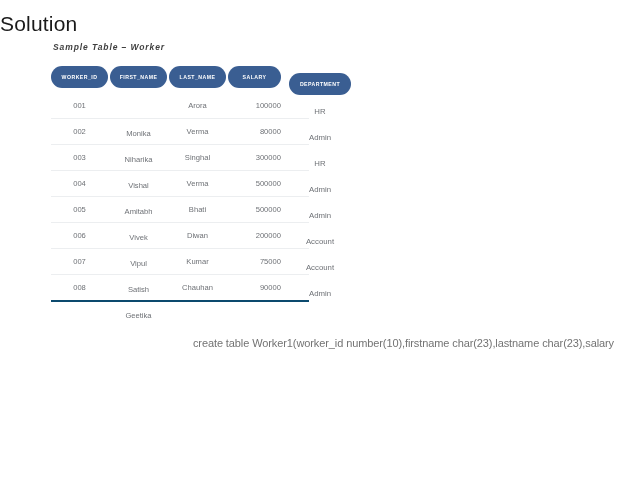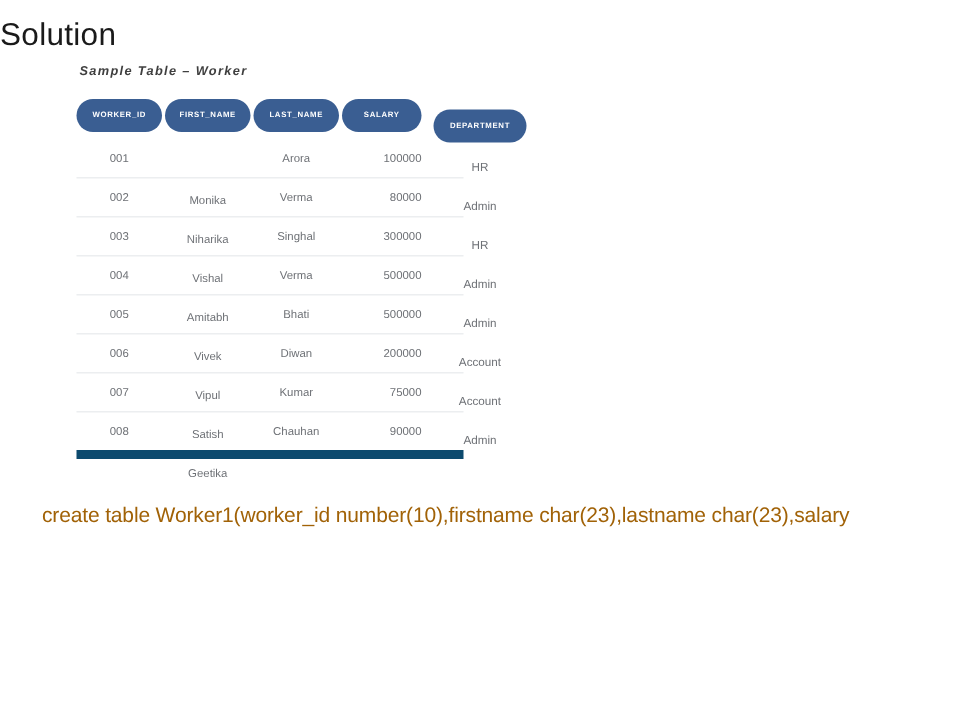--- a/index.html
+++ b/index.html
@@ -84,21 +84,21 @@
     left: 11px;
     top: 57px;
     width: 280px;
   }
   .drow {
     position: relative;
     height: 25px;
     border-bottom: 1px solid #eceef0;
     width: 258px;
   }
-  .drow:last-child { border-bottom: 6px solid #0c4a6e; }
+  .drow:last-child { border-bottom: 2px solid #0c4a6e; }
 
   .cell {
     position: absolute;
     font-size: 7.6px;
     color: #6e7176;
     white-space: nowrap;
     text-align: center;
   }
   .c0 { left: 0px;   top: 8px;  width: 57px; }
   .c1 { left: 59px;  top: 8px;  width: 57px; margin-top: 28px; }
@@ -113,24 +113,25 @@
   }
 
   
   .sql-block {
     position: absolute;
     left: 28px;
     top: 334px;
     width: 586px;
   }
   .sql-line {
-    font-size: 14px;
-    color: #a16207;
+    font-size: 11px;
+    color: #737373;
     line-height: 18px;
     letter-spacing: -0.1px;
+    text-align: right;
   }
   .sql-gap { height: 18px; }
 </style>
 </head>
 <body>
 
 <div class="slide-title">Solution</div>
 
 <div class="table-block">
 

